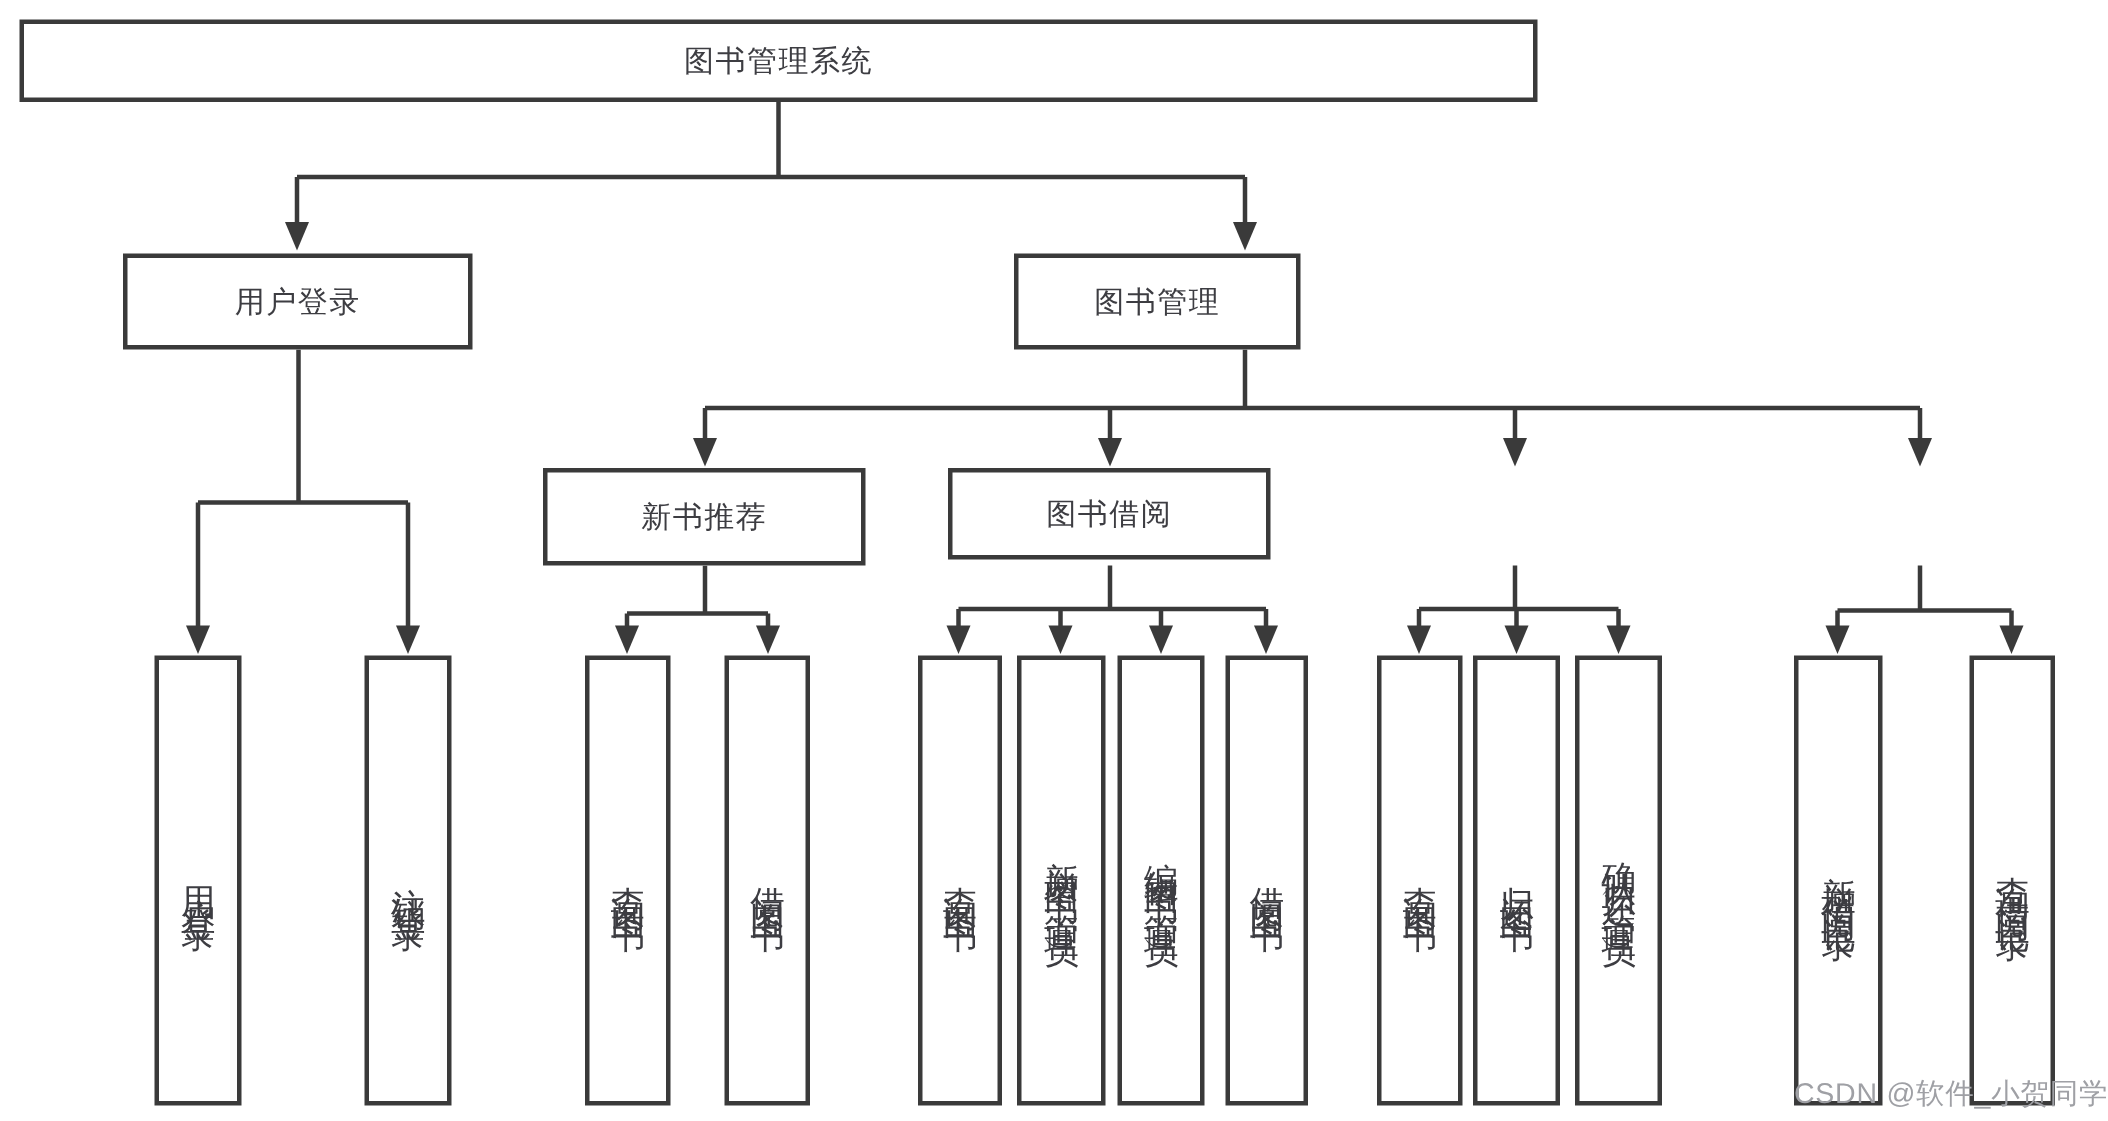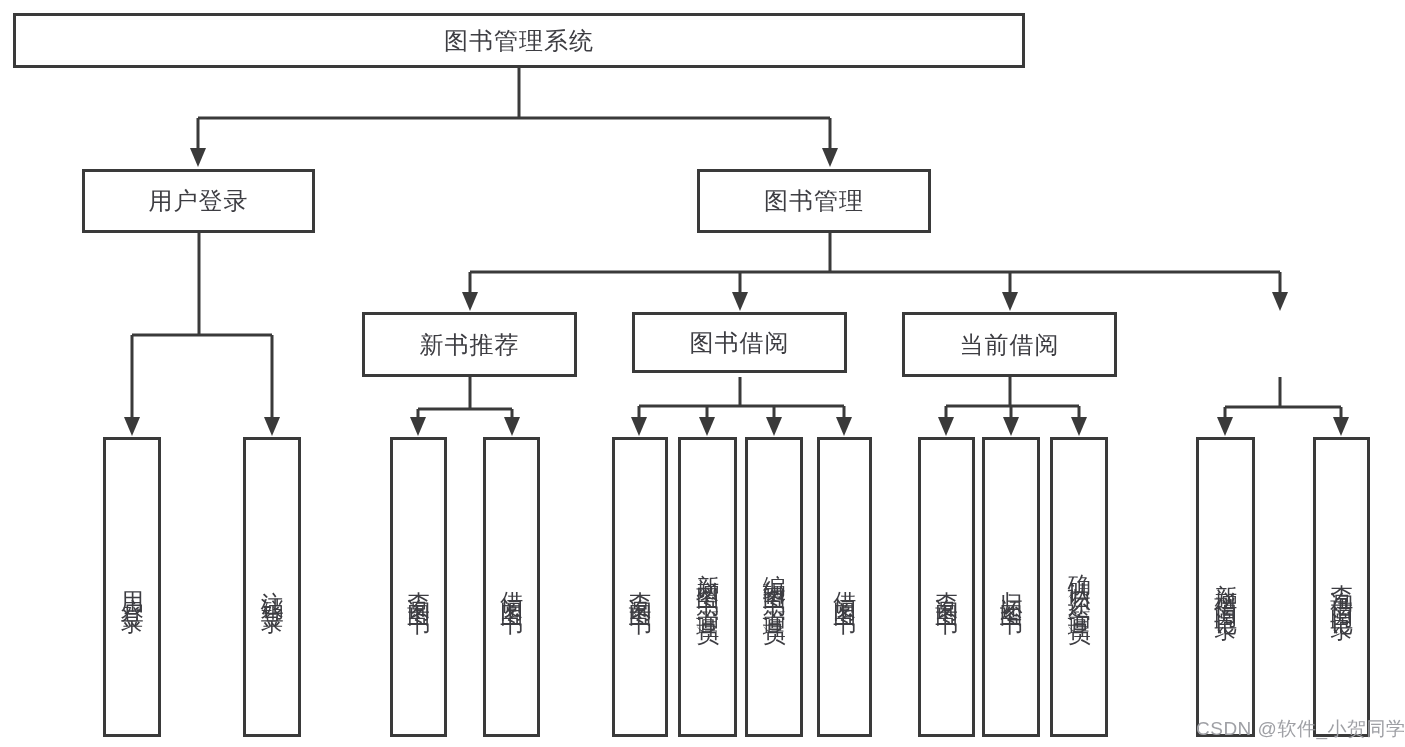--- a/index.html
+++ b/index.html
@@ -36,21 +36,21 @@
   .node {
     position: absolute;
     box-sizing: border-box;
     border: 3px solid var(--line-color);
     background: var(--bg-color);
     display: flex;
     align-items: center;
     justify-content: center;
   }
   .hnode span {
-    font-size: 24px;
+    font-size: 20px;
     letter-spacing: 1px;
     white-space: nowrap;
   }
   .vnode span {
     writing-mode: vertical-rl;
     text-orientation: mixed;
     font-size: 23px;
     letter-spacing: 7px;
     line-height: 1.1;
     white-space: nowrap;
@@ -114,32 +114,29 @@
     </g>
   </svg>
 
   <div class="node hnode" style="left:13px;top:13px;width:1012px;height:55px">
     <span>图书管理系统</span>
   </div>
 
   <div class="node hnode" style="left:82px;top:169px;width:233px;height:64px">
     <span>用户登录</span>
   </div>
-  <div class="node hnode" style="left:697px;top:169px;width:234px;height:64px">
+  <div class="node hnode" style="left:676px;top:169px;width:191px;height:64px">
     <span>图书管理</span>
   </div>
 
   <div class="node hnode" style="left:362px;top:312px;width:215px;height:65px">
     <span>新书推荐</span>
   </div>
   <div class="node hnode" style="left:632px;top:312px;width:215px;height:61px">
     <span>图书借阅</span>
-  </div>
-  <div class="node hnode" style="left:902px;top:312px;width:215px;height:65px">
-    <span>当前借阅</span>
   </div>
 
   <div class="node vnode" style="left:103px;top:437px;width:58px;height:300px">
     <span>用户登录</span>
   </div>
   <div class="node vnode" style="left:243px;top:437px;width:58px;height:300px">
     <span>注销登录</span>
   </div>
 
   <div class="node vnode" style="left:390px;top:437px;width:57px;height:300px">

